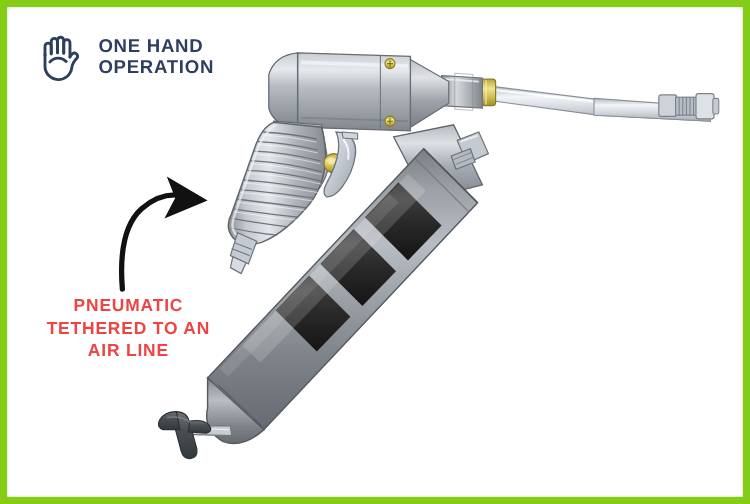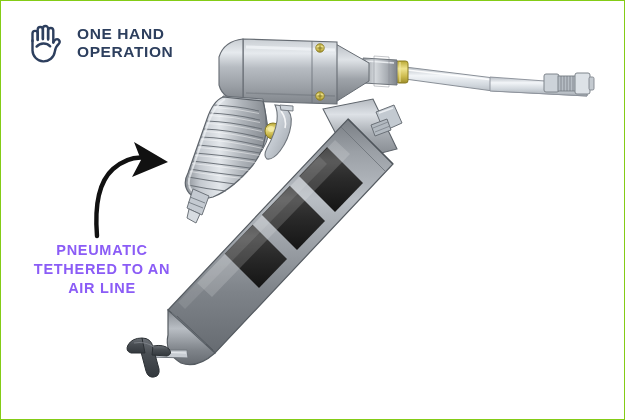--- a/index.html
+++ b/index.html
@@ -10,21 +10,21 @@
   body {
     font-family: "Liberation Sans", sans-serif;
   }
   #scene {
     position: relative;
     width: 625px;
     height: 420px;
     background: #ffffff;
     overflow: hidden;
     box-sizing: border-box;
-    border: 1px solid #84cc16;
+    border: 6px solid #84cc16;
   }
 
   
   #badge-one-hand {
     position: absolute;
     left: 24px;
     top: 20px;
     display: flex;
     align-items: center;
     gap: 12px;
@@ -50,21 +50,21 @@
     position: absolute;
     left: 10px;
     top: 240px;
     width: 182px;
     text-align: center;
     font-family: "Liberation Sans", sans-serif;
     font-size: 14.5px;
     font-weight: bold;
     line-height: 1.32;
     letter-spacing: 0.7px;
-    color: #8b5cf6;
+    color: #ef4444;
     white-space: pre-line;
     text-transform: uppercase;
   }
 
   
   .art {
     position: absolute;
     left: 0;
     top: 0;
     width: 625px;

